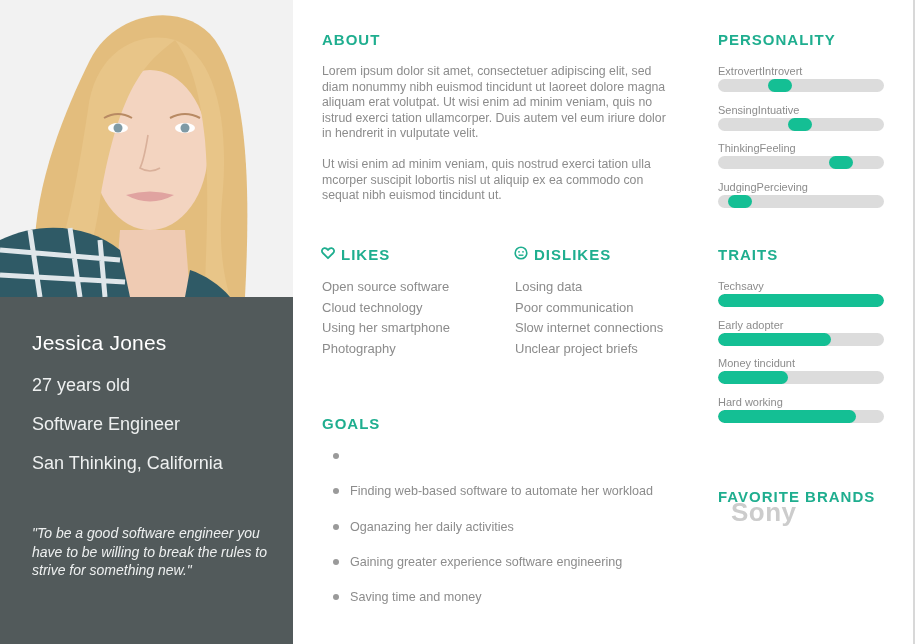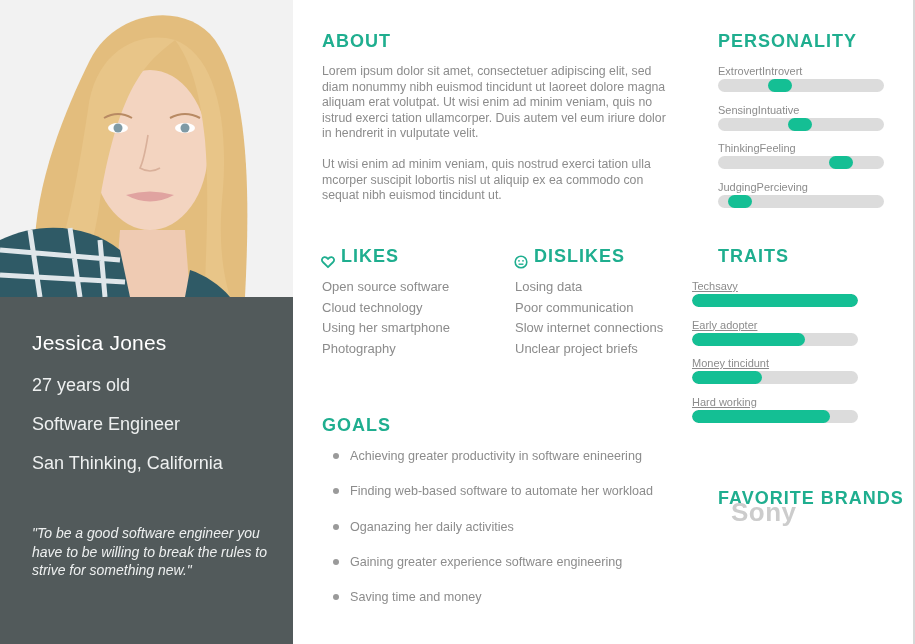--- a/index.html
+++ b/index.html
@@ -12,21 +12,21 @@
   
   .photo { position: absolute; left: 0; top: 0; width: 293px; height: 297px; background: linear-gradient(180deg, #f4f4f4 0%, #eeeeee 100%); overflow: hidden; }
   .photo svg { display: block; }
   .profile-panel { position: absolute; left: 0; top: 297px; width: 293px; height: 347px; background: #525a5b; color: #ffffff; padding: 32px 32px 8px 32px; }
   .profile-name { font-size: 21px; color: #ffffff; margin-top: 2px; letter-spacing: 0.2px; }
   .profile-line { font-size: 18px; color: #eef0f0; margin-top: 18px; }
   .profile-line.first { margin-top: 20px; }
   .profile-quote { font-style: italic; font-size: 14px; line-height: 18.5px; color: #eef0f0; margin-top: 50px; width: 240px; }
 
   
-  .section-title { position: absolute; color: #1fae8f; font-size: 18px; font-weight: bold; letter-spacing: 1px; display: flex; align-items: flex-end; gap: 6px; }
+  .section-title { position: absolute; color: #1fae8f; font-size: 15px; font-weight: bold; letter-spacing: 1px; display: flex; align-items: flex-start; gap: 6px; }
   .section-title .ico { width: 14px; height: 14px; display: inline-block; }
 
   
   .about-text { position: absolute; left: 322px; top: 64px; width: 350px; font-size: 12.3px; line-height: 15.6px; color: #8c8c8c; }
   .about-text p + p { margin-top: 15px; }
 
   
   .simple-list { position: absolute; list-style: none; font-size: 13px; color: #8c8c8c; }
   .simple-list li { height: 20.7px; line-height: 20.7px; white-space: nowrap; }
 
@@ -35,21 +35,21 @@
   .goals-list .bullet { width: 6px; height: 6px; border-radius: 50%; background: #9a9a9a; margin-top: 7px; margin-right: 11px; flex: none; }
 
   
   .personality { position: absolute; left: 718px; top: 64px; width: 166px; }
   .p-row { height: 38.5px; }
   .p-labels { display: flex; font-size: 11px; color: #8c8c8c; height: 14px; line-height: 14px; }
   .p-track { position: relative; height: 13px; border-radius: 7px; background: #dcdcdc; margin-top: 1px; }
   .p-thumb { position: absolute; top: 0; width: 24px; height: 13px; border-radius: 7px; background: #14bf94; transform: translateX(-50%); }
 
   
-  .traits { position: absolute; left: 692px; top: 279px; width: 166px; text-decoration: underline; }
+  .traits { position: absolute; left: 718px; top: 279px; width: 166px; }
   .t-row { height: 38.5px; }
   .t-label { font-size: 11px; color: #8c8c8c; height: 14px; line-height: 14px; }
   .t-track { position: relative; height: 13px; border-radius: 7px; background: #dcdcdc; margin-top: 1px; overflow: hidden; }
   .t-fill { position: absolute; left: 0; top: 0; height: 13px; border-radius: 7px; background: #14bf94; }
 
   
   .brands { position: absolute; left: 731px; top: 496px; list-style: none; }
   .brands li { font-size: 26px; font-weight: bold; color: #cccccc; height: 40.5px; line-height: 32px; letter-spacing: 0.5px; }
 </style>
 </head>
@@ -135,21 +135,20 @@
     <li>Slow internet connections</li>
     <li>Unclear project briefs</li>
   </ul>
 
   <div class="section-title" style="left:322px; top:415px;">
     <span>GOALS</span>
   </div>
   <ul class="goals-list">
     <li>
         <span class="bullet"></span>
-        <span>Achieving greater productivity in software enineering</span>
       </li>
     <li>
         <span class="bullet"></span>
         <span>Finding web-based software to automate her workload</span>
       </li>
     <li>
         <span class="bullet"></span>
         <span>Oganazing her daily activities</span>
       </li>
     <li>

